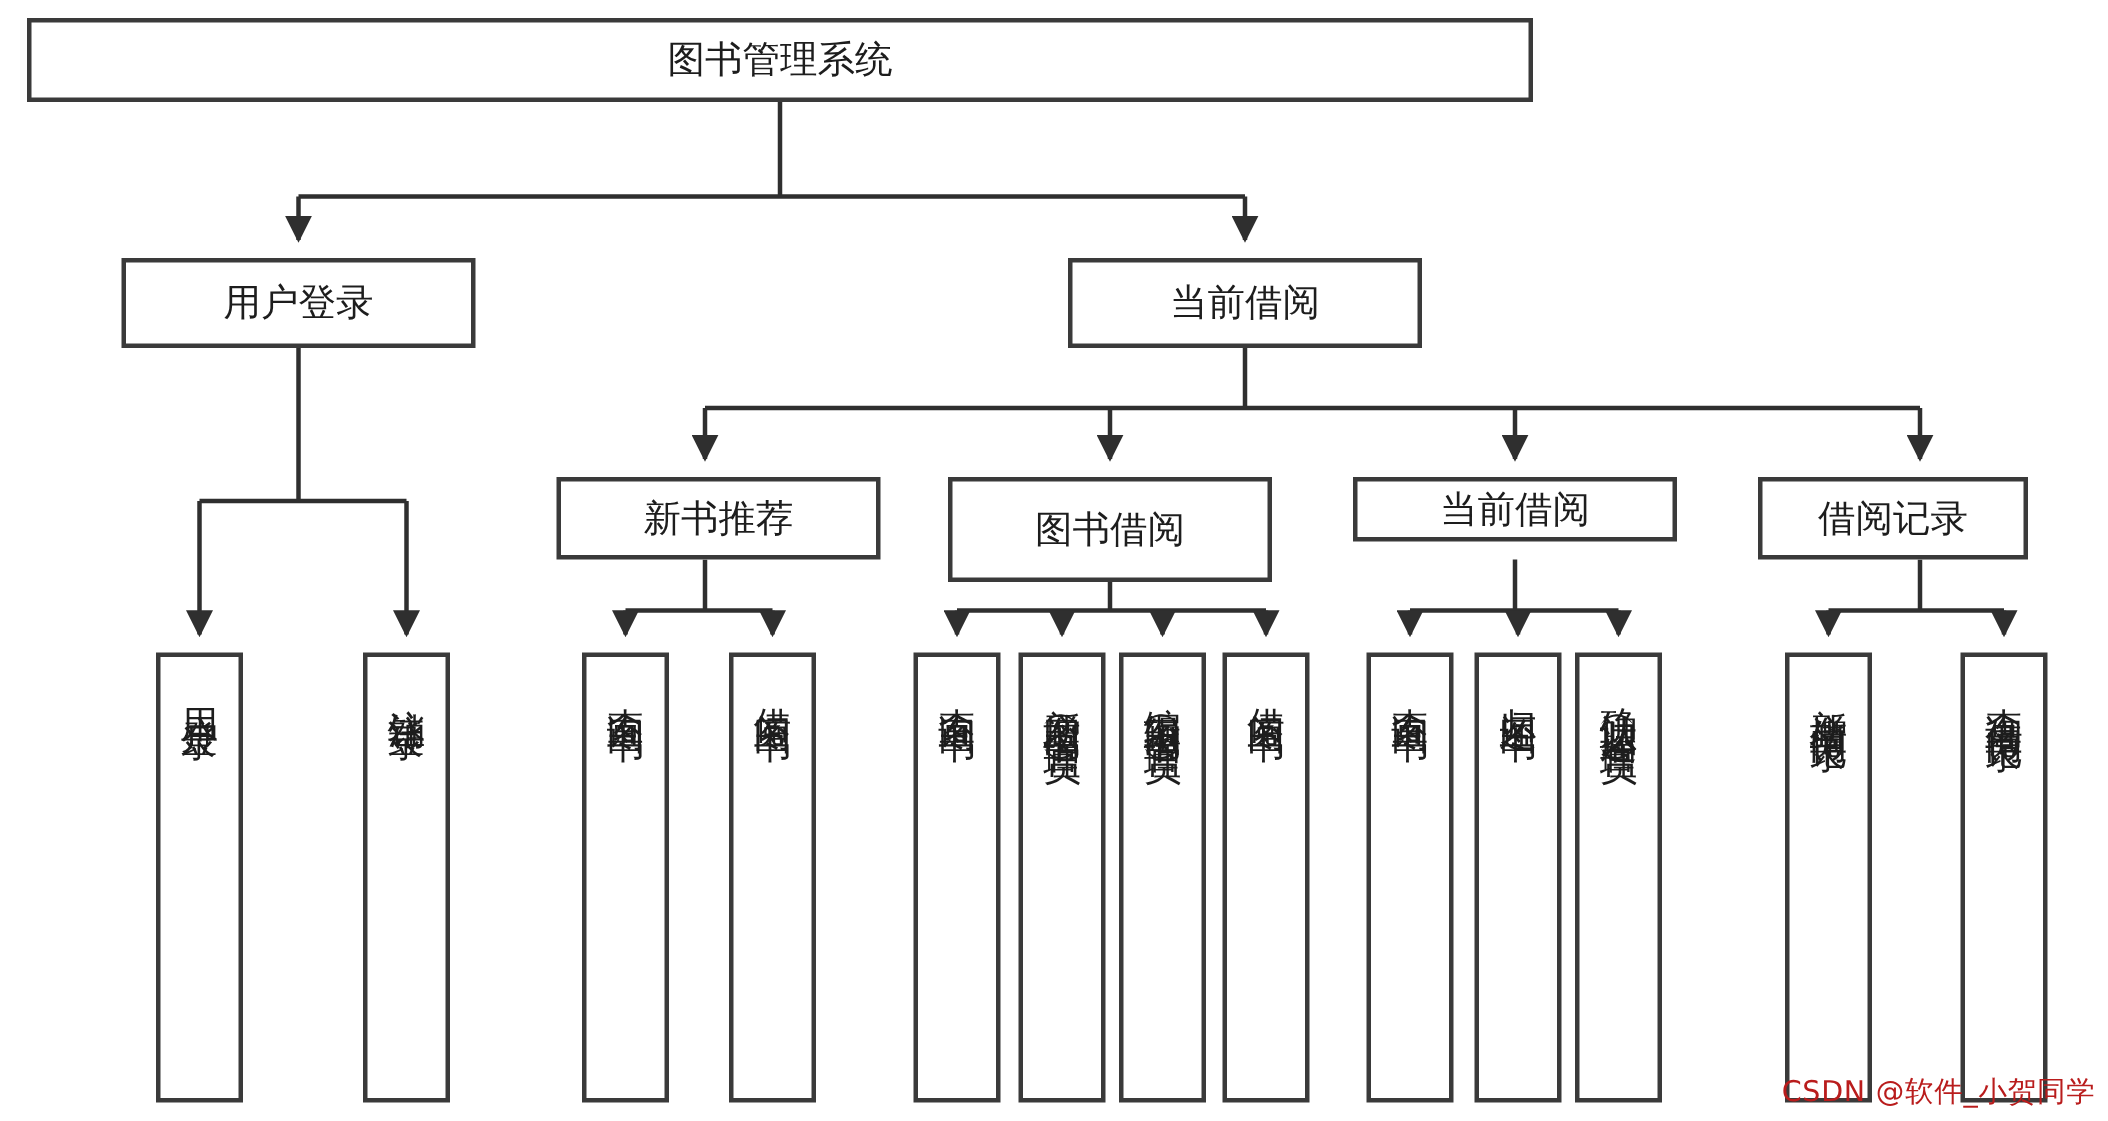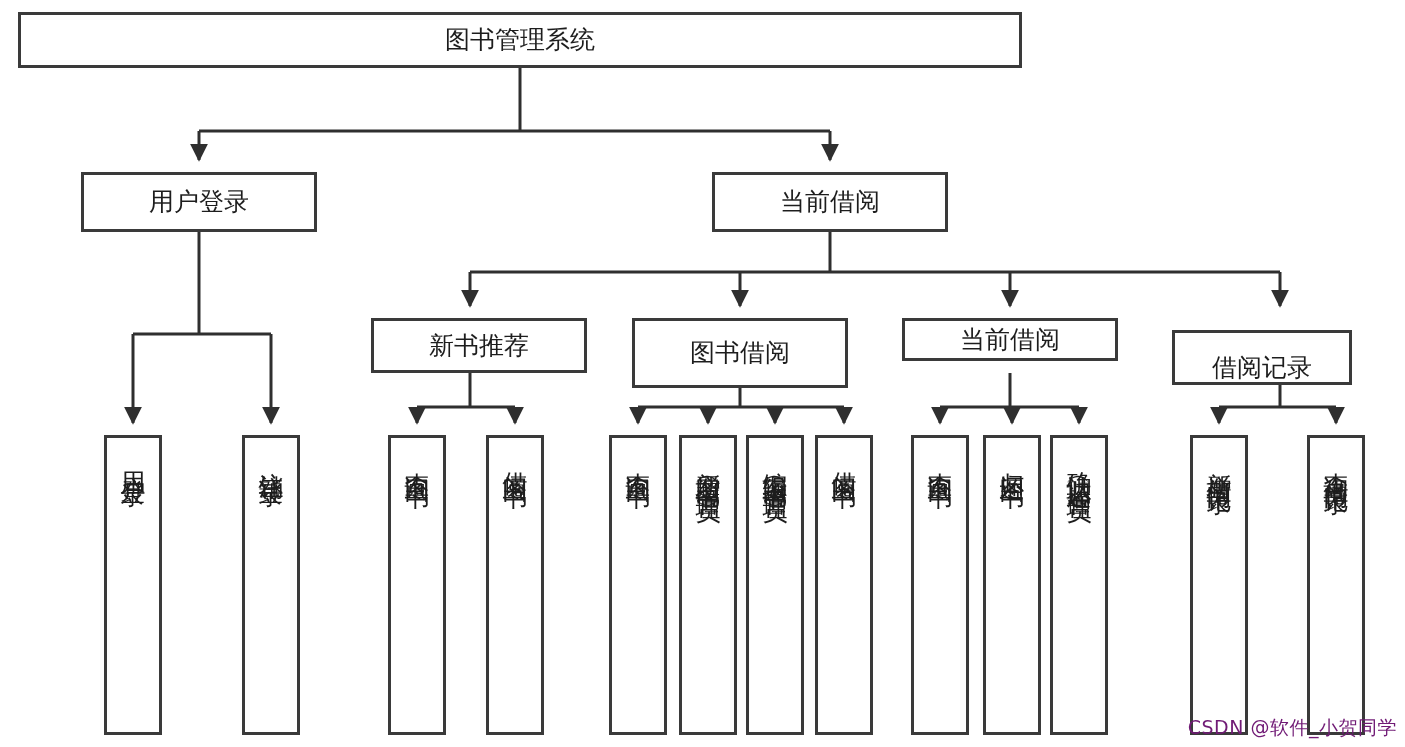--- a/index.html
+++ b/index.html
@@ -61,21 +61,21 @@
     font-size: 25px;
     letter-spacing: 4px;
     line-height: 1;
     white-space: nowrap;
   }
   .watermark {
     position: absolute;
     right: 8px;
     bottom: 6px;
     font-size: 19px;
-    color: #701a75;
+    color: #b91c1c;
     letter-spacing: 0.5px;
     white-space: nowrap;
     pointer-events: none;
   }
 </style>
 </head>
 <body>
 
 <div id="diagram-root">
 
@@ -143,21 +143,21 @@
 
   <div class="node horizontal" style="left:371px; top:318px; width:216px; height:55px;">
     <span class="node-label">新书推荐</span>
   </div>
   <div class="node horizontal" style="left:632px; top:318px; width:216px; height:70px;">
     <span class="node-label">图书借阅</span>
   </div>
   <div class="node horizontal" style="left:902px; top:318px; width:216px; height:43px;">
     <span class="node-label">当前借阅</span>
   </div>
-  <div class="node horizontal" style="left:1172px; top:330px; width:180px; height:55px;align-items:flex-end;">
+  <div class="node horizontal" style="left:1172px; top:318px; width:180px; height:55px;">
     <span class="node-label">借阅记录</span>
   </div>
 
   <div class="node leaf" style="left:104px; top:435px; width:58px; height:300px;">
     <span class="node-label">用户登录</span>
   </div>
   <div class="node leaf" style="left:242px; top:435px; width:58px; height:300px;">
     <span class="node-label">注销登录</span>
   </div>
 

